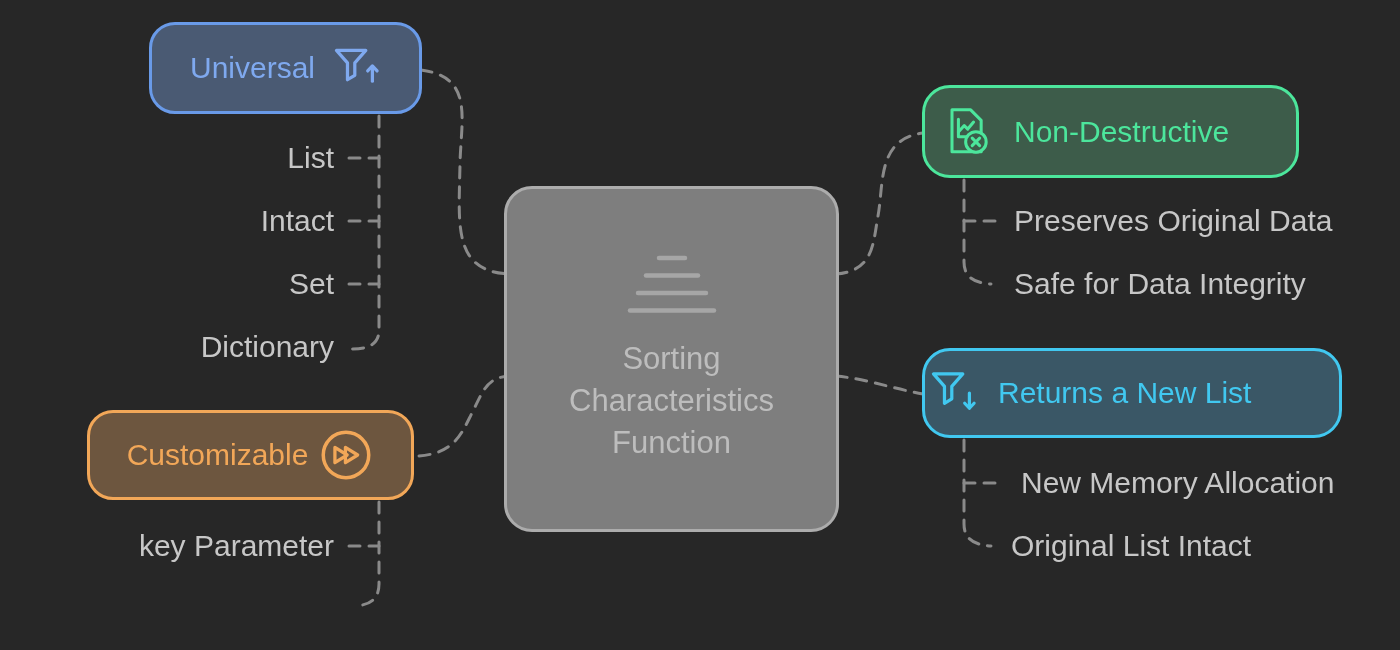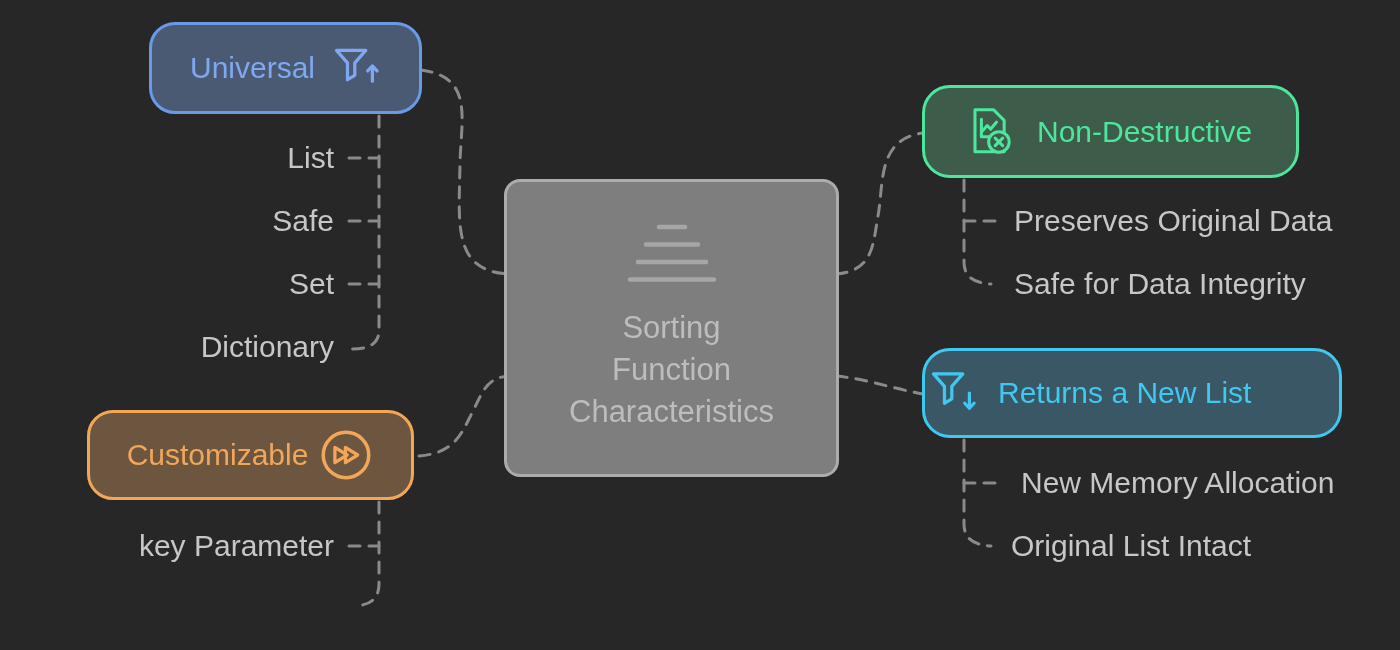--- a/index.html
+++ b/index.html
@@ -30,30 +30,30 @@
     color:var(--blueText); gap:18px;
   }
   .node-customizable{
     left:63px; top:410px; width:327px; height:90px;
     background:var(--orangeFill); border:3px solid var(--orangeBorder); border-radius:26px;
     color:var(--orangeText); gap:10px;
   }
   .node-green{
     left:898px; top:85px; width:377px; height:93px;
     background:var(--greenFill); border:3px solid var(--greenBorder); border-radius:28px;
-    color:var(--greenText); gap:20px; justify-content:flex-start; padding-left:36px;
+    color:var(--greenText); gap:20px; justify-content:flex-start; padding-left:13px;
   }
   .node-cyan{
     left:898px; top:348px; width:420px; height:90px;
     background:var(--cyanFill); border:3px solid var(--cyanBorder); border-radius:28px;
     color:var(--cyanText); gap:20px; justify-content:flex-start; padding-left:5px;
   }
   .node-center{
-    left:480px; top:179px; width:335px; height:298px;
-    background:var(--centerFill); border:3px solid var(--centerBorder); border-radius:16px;
+    left:480px; top:186px; width:335px; height:346px;
+    background:var(--centerFill); border:3px solid var(--centerBorder); border-radius:28px;
     flex-direction:column; gap:22px; color:var(--centerText);
   }
   .center-label{font-size:31px; line-height:42px; text-align:center; font-weight:500;}
   .leaf{
     position:absolute; font-size:30px; line-height:36px; color:var(--leaf);
     white-space:nowrap; font-weight:400;
   }
   .leaf.rt{right:1090px; text-align:left;}
 </style>
 </head>
@@ -122,27 +122,27 @@
 
   <div class="node node-center">
     <svg width="92" height="62" viewBox="0 0 92 62" style="color:var(--centerIcon)">
       <path d="M33 4 H59" stroke="currentColor" stroke-width="4.5" stroke-linecap="round"></path>
       <path d="M20 21.5 H72" stroke="currentColor" stroke-width="4.5" stroke-linecap="round"></path>
       <path d="M12 39 H80" stroke="currentColor" stroke-width="4.5" stroke-linecap="round"></path>
       <path d="M4 56.5 H88" stroke="currentColor" stroke-width="4.5" stroke-linecap="round"></path>
     </svg>
     <div class="center-label">
       <div>Sorting</div>
+      <div>Characteristics</div>
       <div>Function</div>
-      <div>Characteristics</div>
     </div>
   </div>
 
   <div class="leaf rt" style="top:140px">List</div>
-  <div class="leaf rt" style="top:203px">Safe</div>
+  <div class="leaf rt" style="top:203px">Intact</div>
   <div class="leaf rt" style="top:266px">Set</div>
   <div class="leaf rt" style="top:329px">Dictionary</div>
 
   <div class="leaf rt" style="top:528px">key Parameter</div>
 
   <div class="leaf" style="left:990px; top:203px">Preserves Original Data</div>
   <div class="leaf" style="left:990px; top:266px">Safe for Data Integrity</div>
 
   <div class="leaf" style="left:997px; top:465px">New Memory Allocation</div>
   <div class="leaf" style="left:987px; top:528px">Original List Intact</div>

